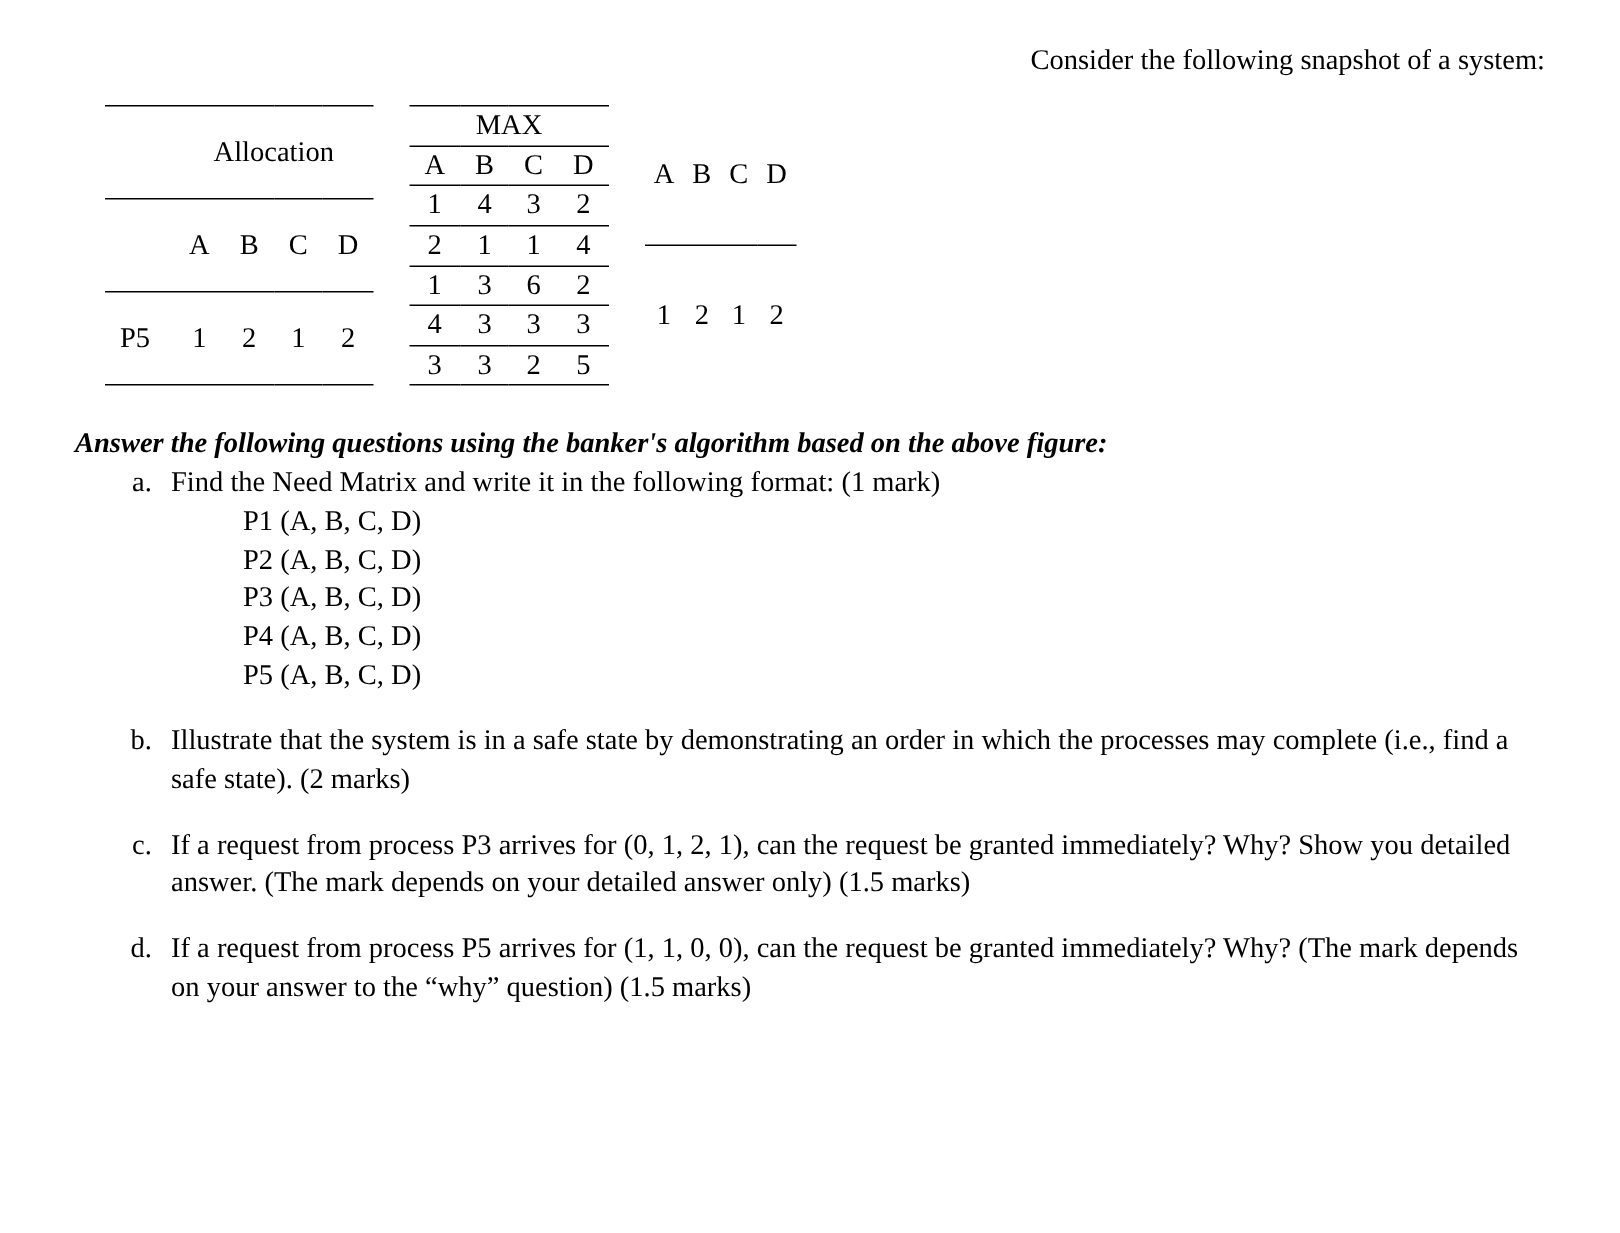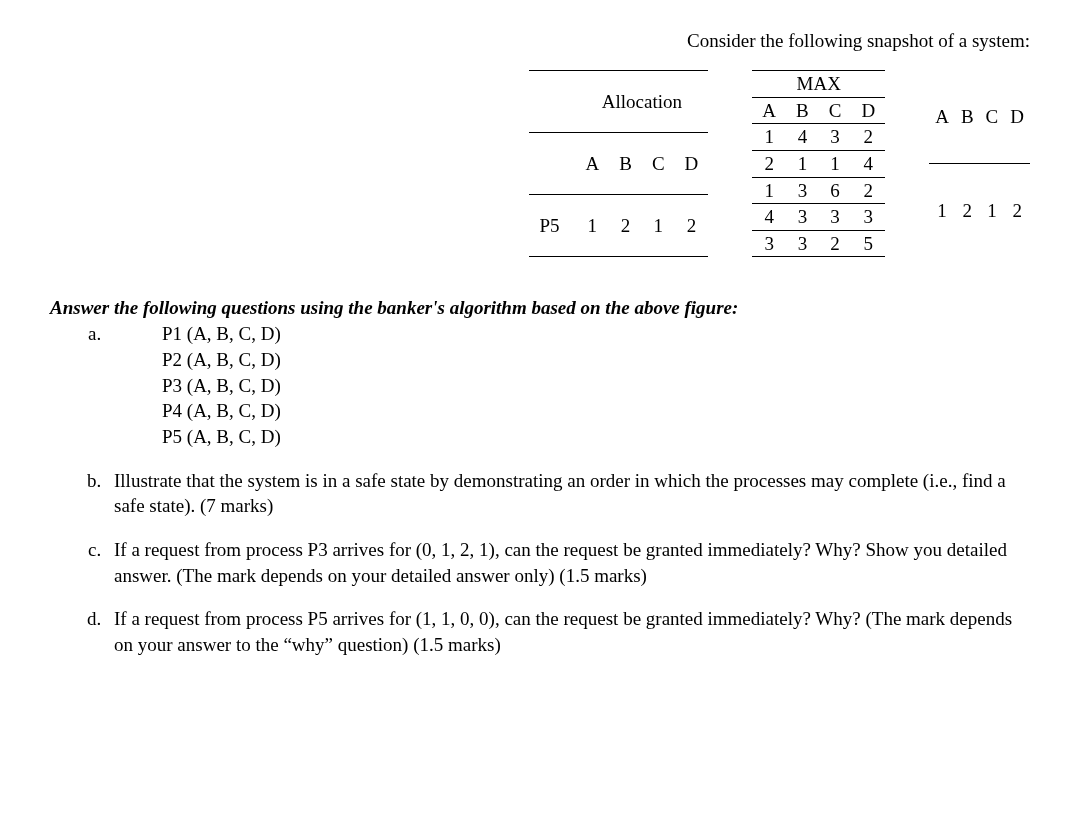--- a/index.html
+++ b/index.html
@@ -12,24 +12,23 @@
       background: #fff;
       width: 1080px;
     }
     .intro {
       margin-bottom: 18px;
       font-size: 19px;
       text-align: right;
     }
     .tables-area {
       display: flex;
-      gap: 44px;
-      margin-bottom: 40px;
+      gap: 24px;
+      margin-bottom: 28px;
       padding-left: 20px;
-      justify-content: flex-end;
     }
     table {
       border-collapse: collapse;
       font-size: 19px;
     }
     td, th {
       padding: 0 10px;
       text-align: center;
       font-weight: normal;
       line-height: 1.35;
@@ -148,24 +147,25 @@
     </tr>
   </tbody>
     </table>
 
 </div>
 
 <div class="question-head">Answer the following questions using the banker's algorithm based on the above figure:</div>
 
 <ol class="qlist" type="a">
   <li>
+    <span>Find the Need Matrix and write it in the following format: (1 mark)</span>
     <div class="need-format">
       <div>P1 (A, B, C, D)</div>
       <div>P2 (A, B, C, D)</div>
       <div>P3 (A, B, C, D)</div>
       <div>P4 (A, B, C, D)</div>
       <div>P5 (A, B, C, D)</div>
     </div>
   </li>
-  <li>Illustrate that the system is in a safe state by demonstrating an order in which the processes may complete (i.e., find a safe state). (7 marks)</li>
+  <li>Illustrate that the system is in a safe state by demonstrating an order in which the processes may complete (i.e., find a safe state). (2 marks)</li>
   <li>If a request from process P3 arrives for (0, 1, 2, 1), can the request be granted immediately? Why? Show you detailed answer. (The mark depends on your detailed answer only) (1.5 marks)</li>
   <li>If a request from process P5 arrives for (1, 1, 0, 0), can the request be granted immediately? Why? (The mark depends on your answer to the “why” question) (1.5 marks)</li>
 </ol>
 
 </body></html>

